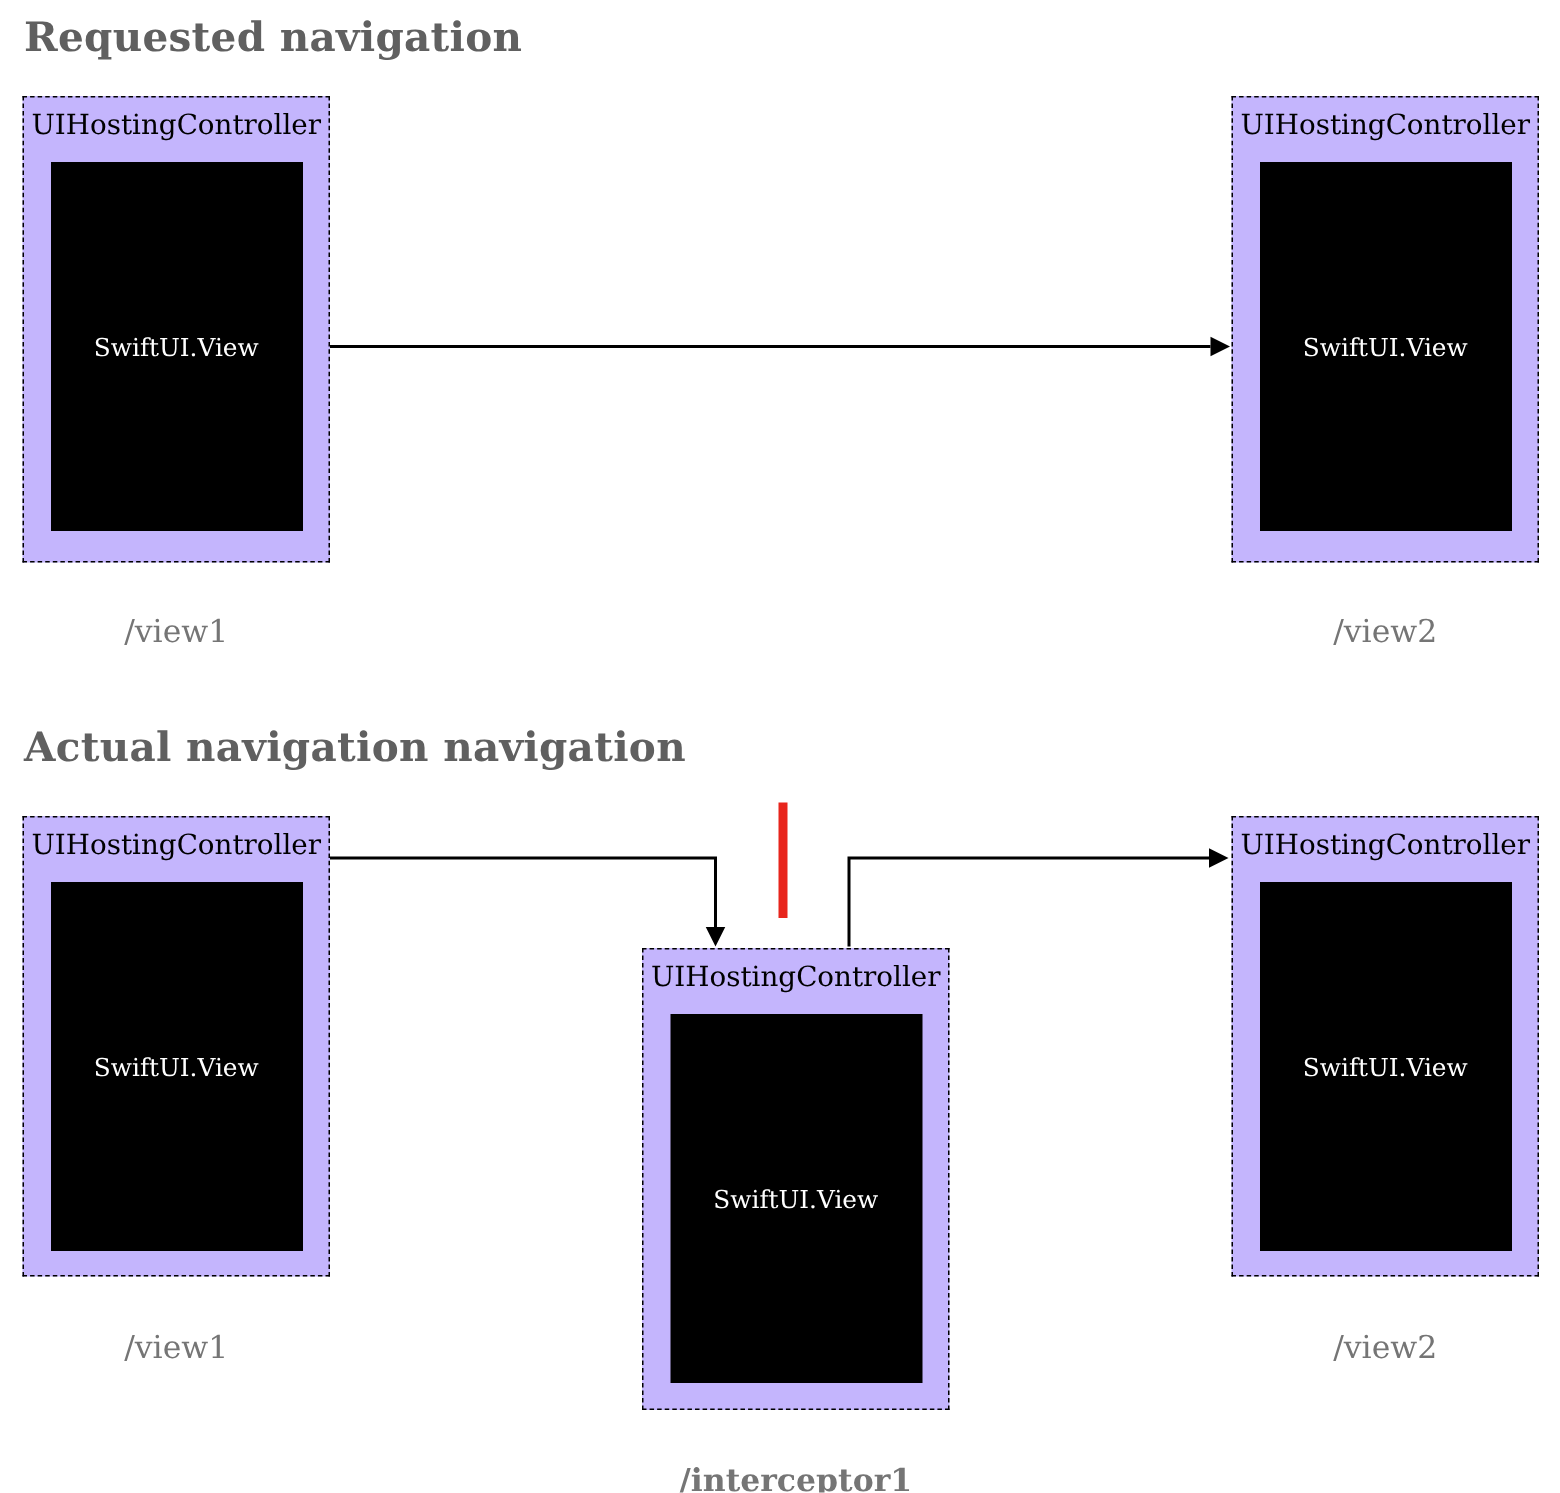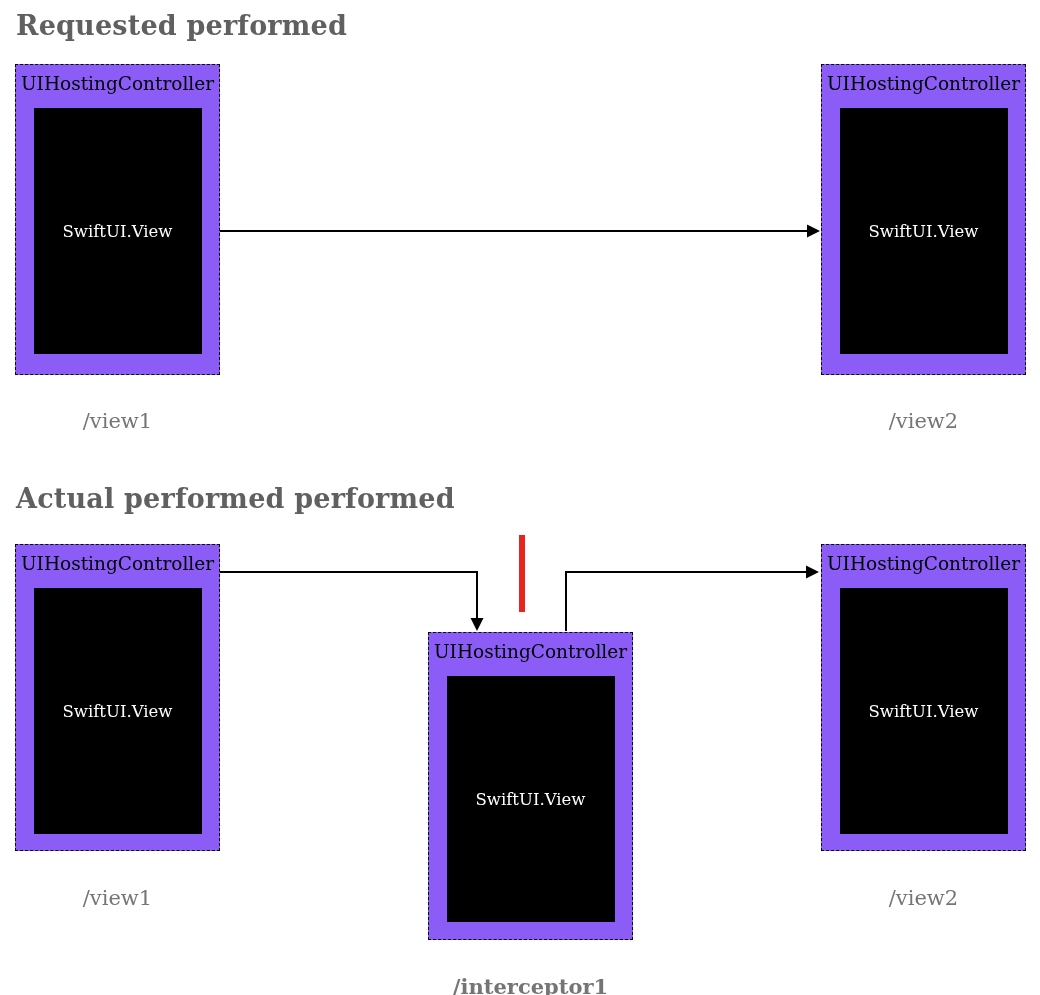--- a/index.html
+++ b/index.html
@@ -15,21 +15,21 @@
     left: 16px;
     font-size: 27px;
     font-weight: bold;
     color: var(--heading, #606060);
     letter-spacing: 0.2px;
     white-space: nowrap;
   }
   .node {
     position: absolute;
     border: 1.5px dashed var(--box-border, #000);
-    background: #8b5cf6;
+    background: #c4b5fd;
     padding-top: 7px;
   }
   .controller-label {
     text-align: center;
     font-size: 18.5px;
     line-height: 24px;
     color: #000000;
     white-space: nowrap;
   }
   .screen {
@@ -57,39 +57,39 @@
   .blocked-marker {
     position: absolute;
     left: 519px; top: 535px;
     width: 6px; height: 77px;
     background: var(--blocked-marker, #e8251c);
   }
 </style>
 </head>
 <body>
 
-<div class="section-heading" style="top:10px;">Requested performed</div>
+<div class="section-heading" style="top:10px;">Requested navigation</div>
 
 <div class="node" style="left:15px; top:64px; width:205px; height:311px;">
   <div class="controller-label">UIHostingController</div>
   <div class="screen">
     <span>SwiftUI.View</span>
   </div>
 </div>
 <div class="route-label" style="left:15px; top:389px; width:205px;">/view1</div>
 
 <div class="node" style="left:821px; top:64px; width:205px; height:311px;">
   <div class="controller-label">UIHostingController</div>
   <div class="screen">
     <span>SwiftUI.View</span>
   </div>
 </div>
 <div class="route-label" style="left:821px; top:389px; width:205px;">/view2</div>
 
-<div class="section-heading" style="top:483px;">Actual performed performed</div>
+<div class="section-heading" style="top:483px;">Actual navigation navigation</div>
 
 <div class="node" style="left:15px; top:544px; width:205px; height:307px;">
   <div class="controller-label">UIHostingController</div>
   <div class="screen">
     <span>SwiftUI.View</span>
   </div>
 </div>
 <div class="route-label" style="left:15px; top:866px; width:205px;">/view1</div>
 
 <div class="node" style="left:428px; top:632px; width:205px; height:308px;">

